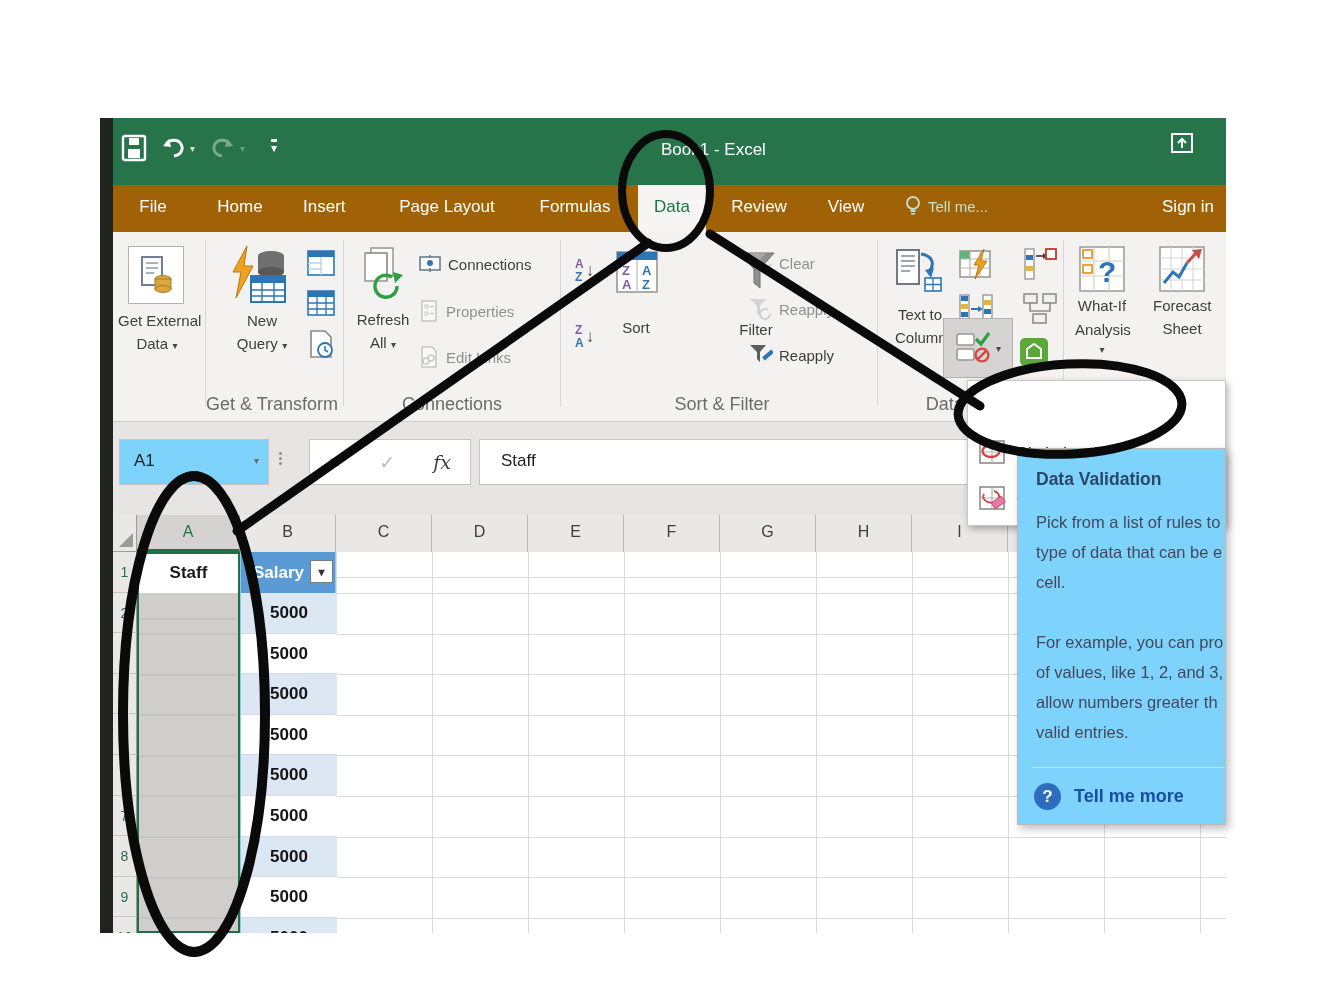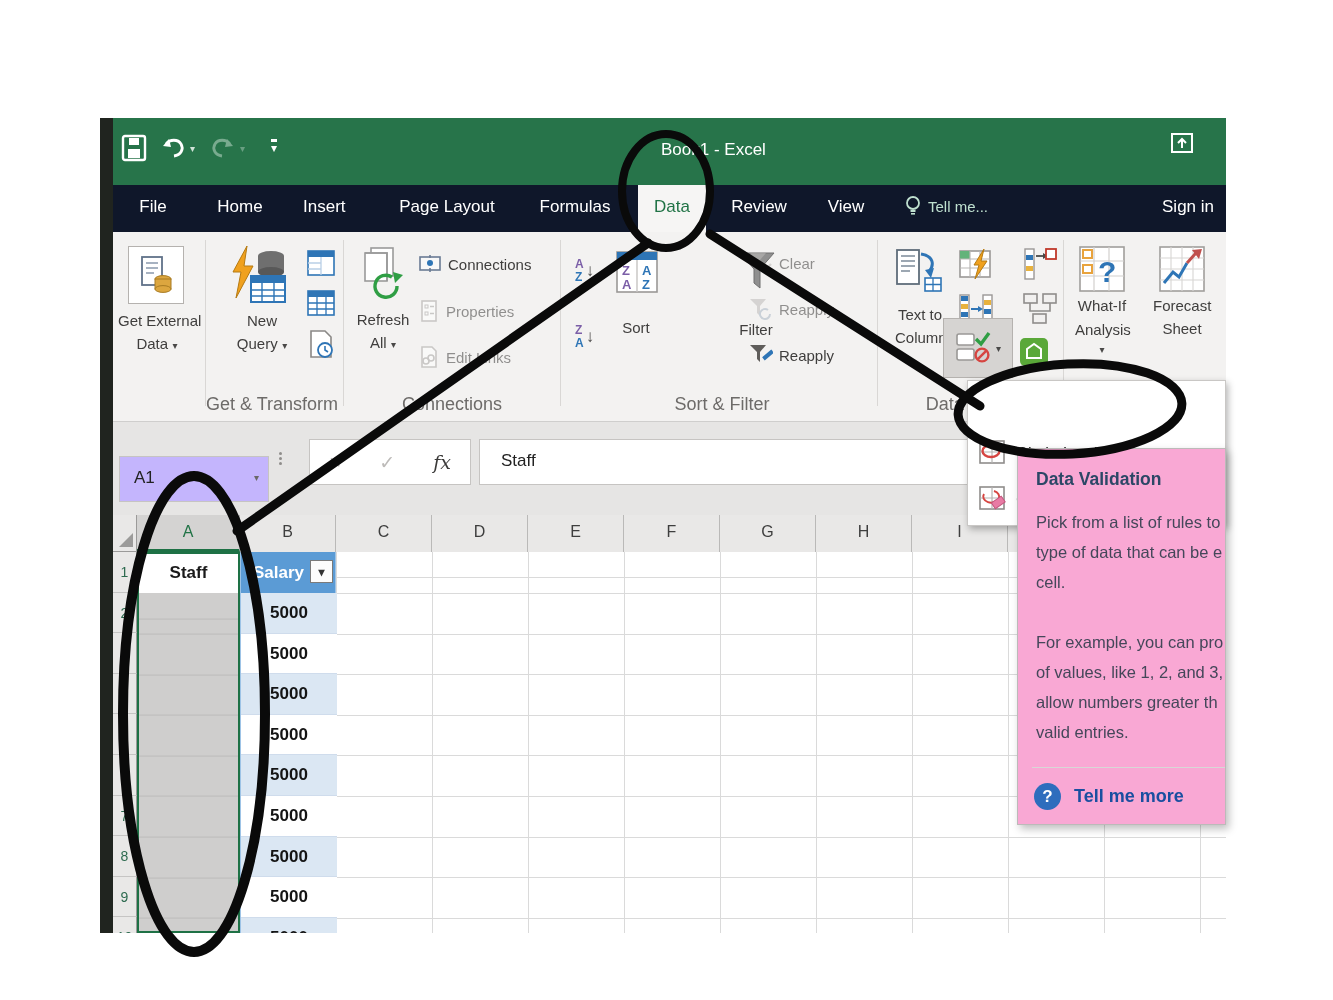--- a/index.html
+++ b/index.html
@@ -63,21 +63,21 @@
     <div class="abs" style="right:32px;top:13px;">
       <span>
         <svg width="24" height="24" viewBox="0 0 24 24">
           <rect x="2" y="3" width="20" height="18" fill="none" stroke="#fff" stroke-width="2"></rect>
           <path d="M12 17 V9 M8 12 L12 8 L16 12" fill="none" stroke="#fff" stroke-width="2"></path>
         </svg>
       </span>
     </div>
   </div>
 
-  <div class="abs" style="left:113px;top:185px;width:1113px;height:47px;background:#0f172a;color:#fff;font-size:17px;">
+  <div class="abs" style="left:113px;top:185px;width:1113px;height:47px;background:#a16207;color:#fff;font-size:17px;">
     <div class="abs" style="left:12px;top:12px;width:56px;text-align:center;">File</div>
     <div class="abs" style="left:92px;top:12px;width:70px;text-align:center;">Home</div>
     <div class="abs" style="left:190px;top:12px;width:66px;">Insert</div>
     <div class="abs" style="left:276px;top:12px;width:116px;text-align:center;">Page Layout</div>
     <div class="abs" style="left:418px;top:12px;width:88px;text-align:center;">Formulas</div>
     <div class="abs" style="left:525px;top:0;width:68px;height:47px;background:#f6f5f4;color:#217346;">
       <div style="text-align:center;margin-top:12px;">Data</div>
     </div>
     <div class="abs" style="left:612px;top:12px;width:68px;text-align:center;">Review</div>
     <div class="abs" style="left:706px;top:12px;width:54px;text-align:center;">View</div>
@@ -364,21 +364,21 @@
       <div class="lbl ctr" style="margin-top:8px;width:58px;">Sheet</div>
     </div>
 
     <div class="abs glbl ctr" style="left:89px;top:162px;width:140px;">Get &amp; Transform</div>
     <div class="abs glbl ctr" style="left:279px;top:162px;width:120px;">Connections</div>
     <div class="abs glbl ctr" style="left:549px;top:162px;width:120px;">Sort &amp; Filter</div>
     <div class="abs glbl ctr" style="left:795px;top:162px;width:120px;">Data Tools</div>
   </div>
 
   <div class="abs" style="left:113px;top:422px;width:1113px;height:93px;background:#e6e5e4;">
-    <div class="abs" style="left:6px;top:34px;width:150px;height:46px;background:#c4b5fd;border:1px solid #c6c4c2;box-sizing:border-box;">
+    <div class="abs" style="left:6px;top:17px;width:150px;height:46px;background:#7dd3fc;border:1px solid #c6c4c2;box-sizing:border-box;">
       <span style="position:absolute;left:14px;top:11px;font-size:17px;color:#222;">A1</span>
       <span class="caret" style="position:absolute;right:9px;top:15px;color:#6a6867;">▾</span>
     </div>
     <div class="abs" style="left:166px;top:28px;width:6px;">
       <div style="width:3px;height:3px;border-radius:50%;background:#8f8d8b;margin:2px 0;"></div>
       <div style="width:3px;height:3px;border-radius:50%;background:#8f8d8b;margin:2px 0;"></div>
       <div style="width:3px;height:3px;border-radius:50%;background:#8f8d8b;margin:2px 0;"></div>
     </div>
     <div class="abs" style="left:196px;top:17px;width:162px;height:46px;background:#fff;border:1px solid #c6c4c2;box-sizing:border-box;display:flex;align-items:center;justify-content:space-around;">
       <span style="color:#bdbbb9;font-size:21px;">×</span>
@@ -471,21 +471,21 @@
           <rect x="2" y="2" width="24" height="22" fill="#fff" stroke="#8f8d8b" stroke-width="1.6"></rect>
           <path d="M14 2 v22 M2 13 h24" stroke="#b5b3b1" stroke-width="1.2"></path>
           <path d="M6 9 a8 6 0 1 0 10 -3" fill="none" stroke="#d64541" stroke-width="2"></path>
           <rect x="14" y="14" width="12" height="7" transform="rotate(-35 20 17)" fill="#e87ba4" stroke="#c4577e"></rect>
         </svg>
       </span>
       <span style="font-size:16.5px;color:#262626;white-space:nowrap;">Clear Validation Circles</span>
     </div>
   </div>
 
-  <div class="abs" style="left:1017px;top:448px;width:209px;height:377px;background:#f9a8d4;border:1px solid #bcbab9;box-sizing:border-box;box-shadow:3px 4px 8px rgba(0,0,0,.25);z-index:11;overflow:hidden;">
+  <div class="abs" style="left:1017px;top:448px;width:209px;height:377px;background:#7dd3fc;border:1px solid #bcbab9;box-sizing:border-box;box-shadow:3px 4px 8px rgba(0,0,0,.25);z-index:11;overflow:hidden;">
     <div style="position:absolute;left:18px;top:20px;font-size:17.5px;font-weight:700;color:#2c4766;white-space:nowrap;">Data Validation</div>
     <div style="position:absolute;left:18px;top:58px;font-size:16.5px;color:#45475a;line-height:30px;white-space:nowrap;">
       <div>Pick from a list of rules to</div>
       <div>type of data that can be e</div>
       <div>cell.</div>
     </div>
     <div style="position:absolute;left:18px;top:178px;font-size:16.5px;color:#45475a;line-height:30px;white-space:nowrap;">
       <div>For example, you can pro</div>
       <div>of values, like 1, 2, and 3,</div>
       <div>allow numbers greater th</div>

